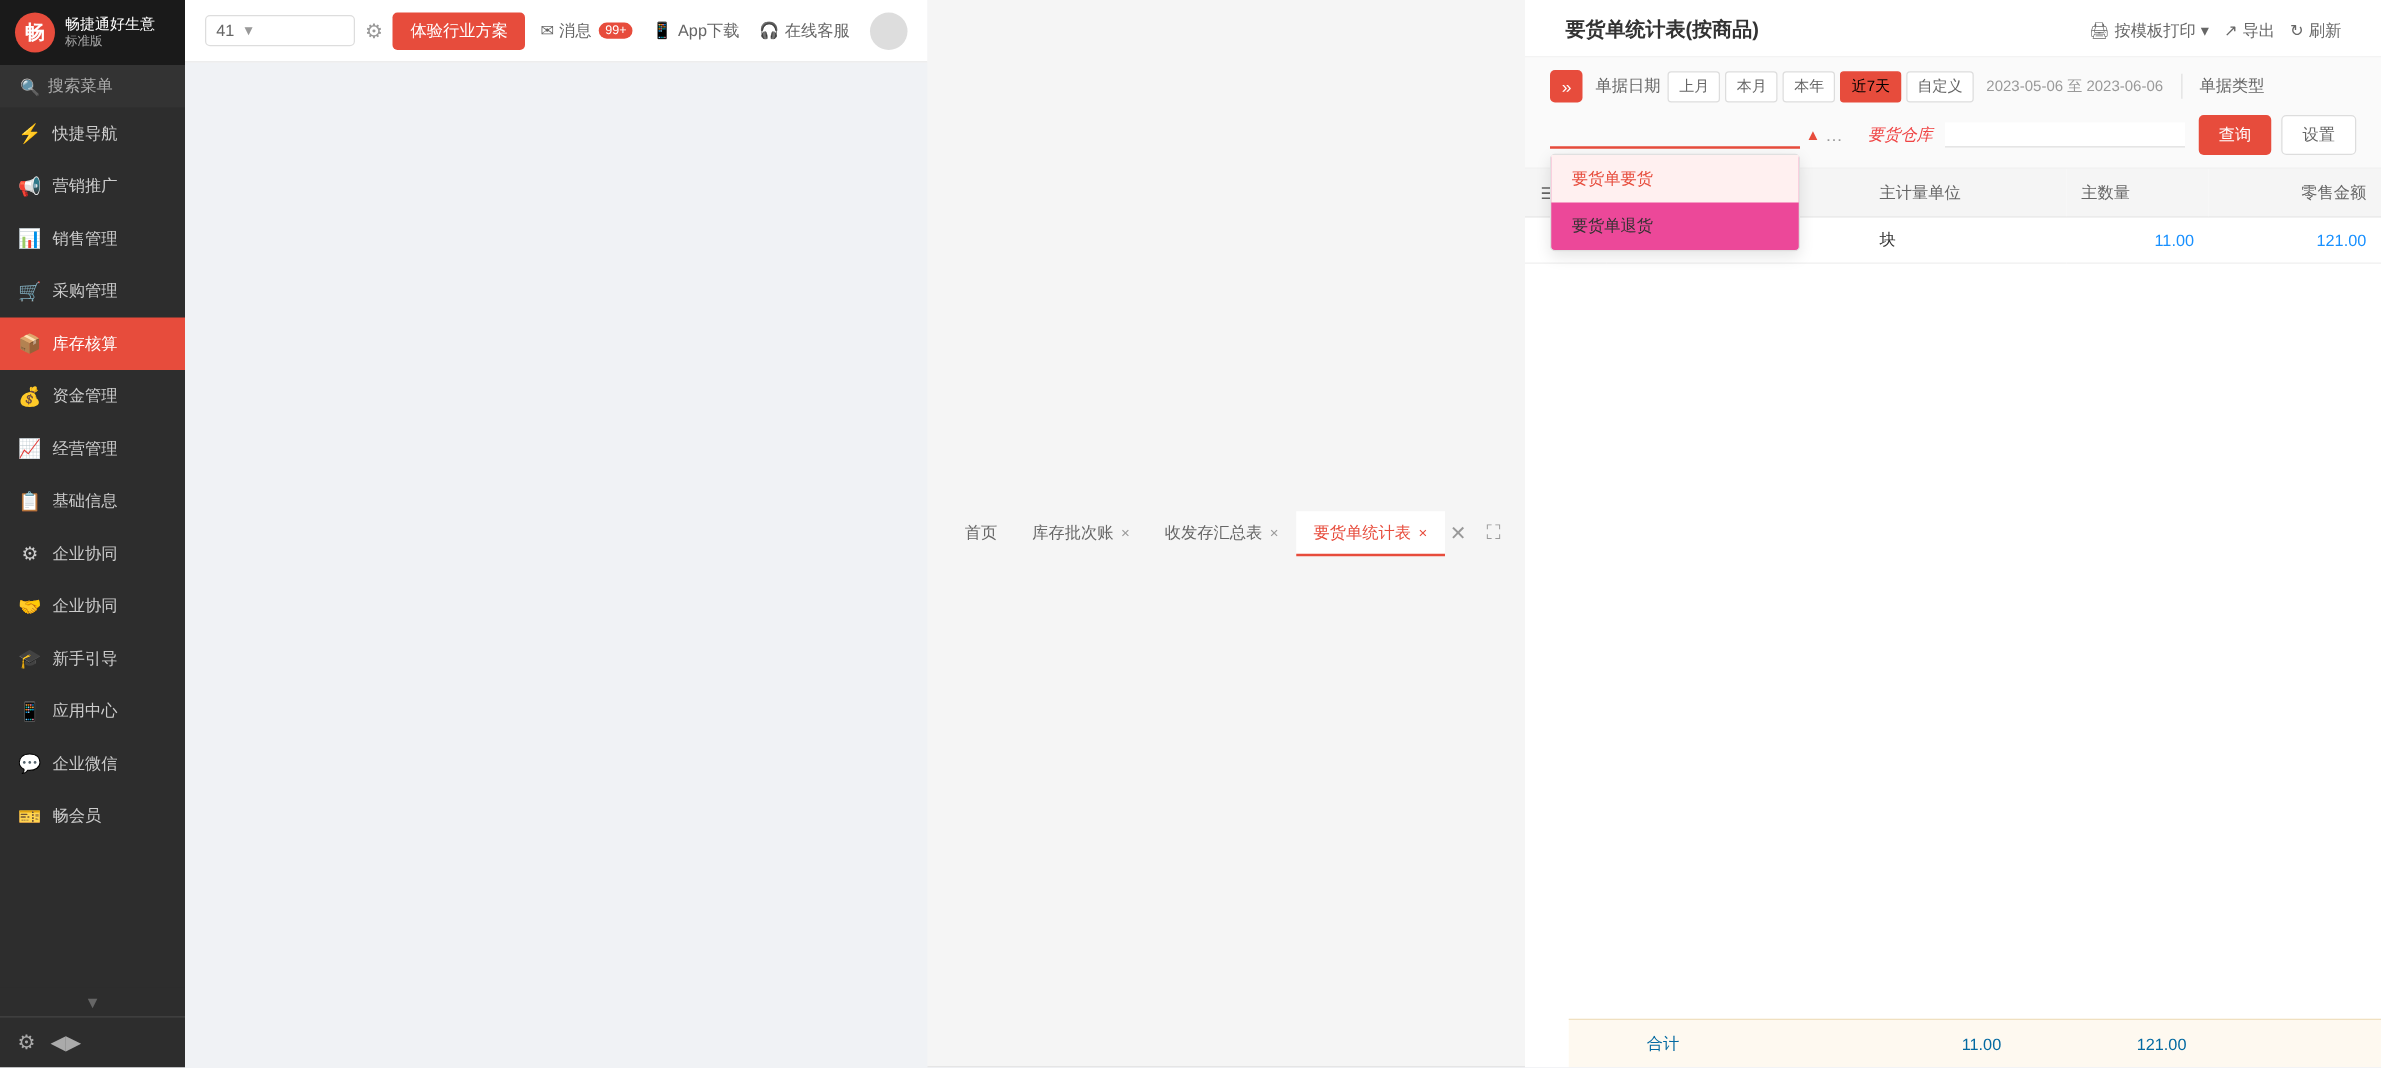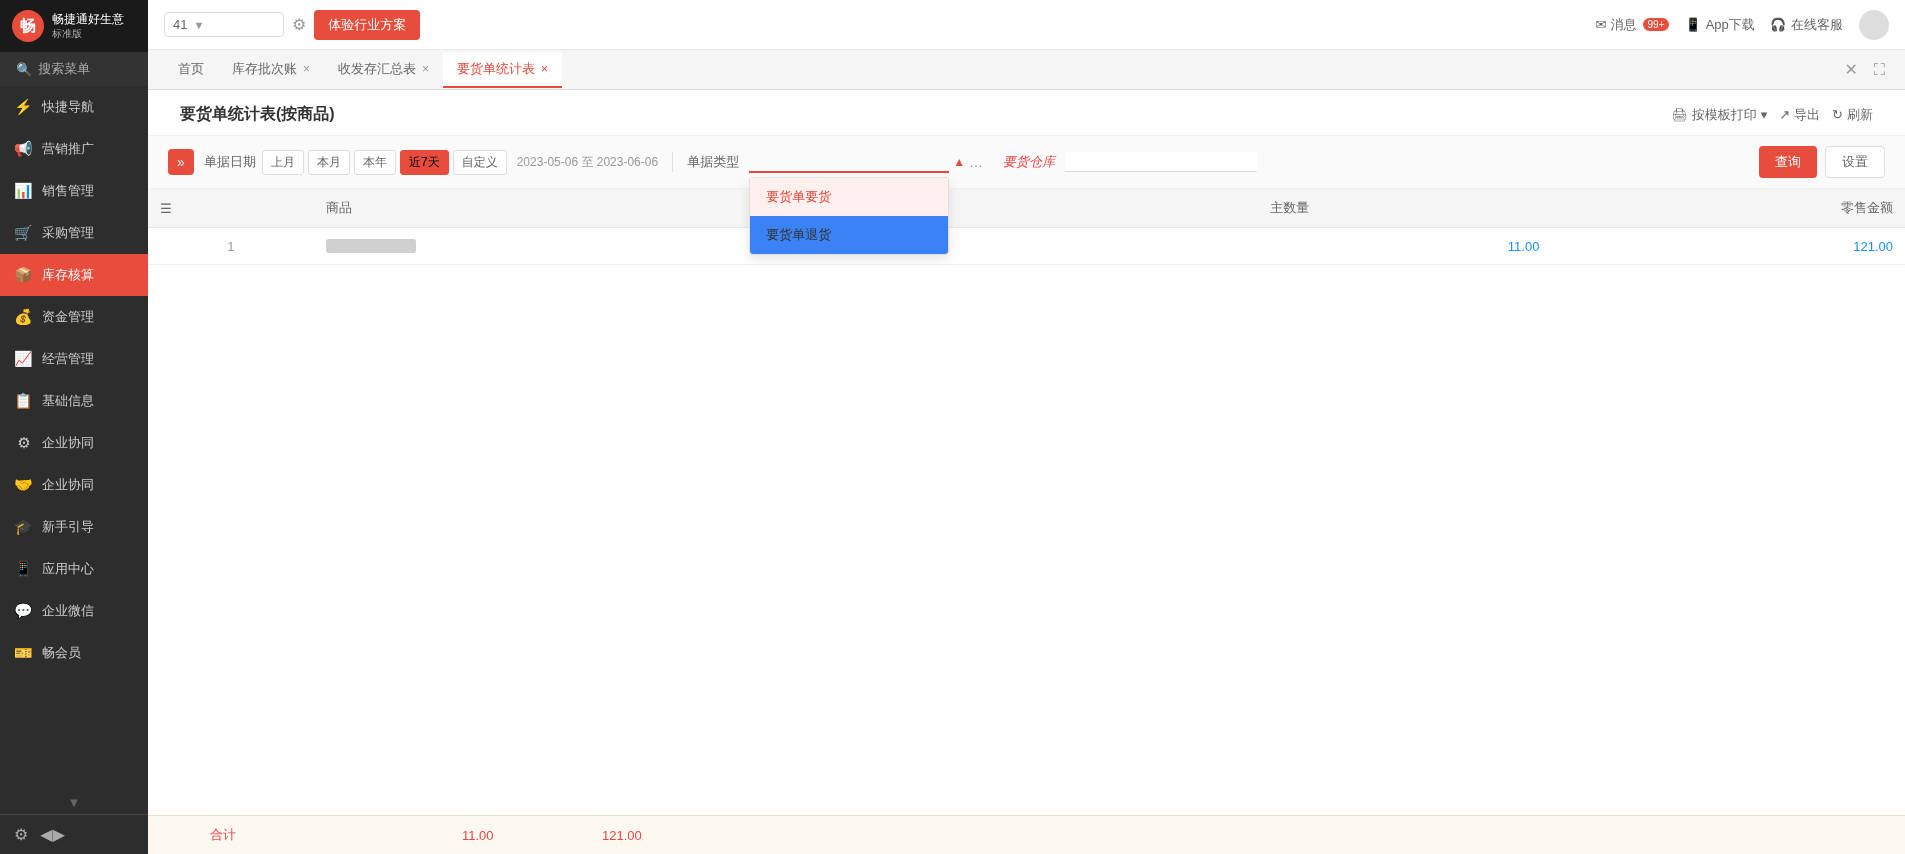--- a/index.html
+++ b/index.html
@@ -85,21 +85,21 @@
       padding: 4px;
       color: #666;
       cursor: pointer;
       background: #2d2d2d;
     }
 
     
     .main {
       flex: 1;
       display: flex;
-      flex-direction: column;
+      flex-direction: row;
       overflow: hidden;
     }
 
     
     .topbar {
       background: #fff;
       height: 50px;
       display: flex;
       align-items: center;
       padding: 0 16px;
@@ -292,21 +292,21 @@
       padding: 6px 16px;
       border-radius: 4px;
       cursor: pointer;
       font-size: 13px;
     }
     .dropdown-menu {
       position: absolute;
       top: 100%;
       left: 0;
       z-index: 200;
-      background: #3b82f6;
+      background: #ec4899;
       border: 1px solid #e0e0e0;
       border-radius: 4px;
       box-shadow: 0 4px 12px rgba(0,0,0,0.1);
       min-width: 200px;
       margin-top: 4px;
     }
     .dropdown-item {
       padding: 10px 16px;
       cursor: pointer;
       font-size: 13px;
@@ -343,22 +343,23 @@
     .td-link { color: #1890ff; cursor: pointer; text-decoration: none; }
 
     
     .table-footer {
       background: #fef9f0;
       border-top: 1px solid #f0e0c0;
       display: flex;
       align-items: center;
       padding: 10px 12px;
       font-size: 13px;
-      color: #ef4444;
+      color: #0369a1;
       gap: 0;
+      margin-left: 35px;
     }
     .footer-label { min-width: 290px; padding-left: 50px; }
     .footer-val { min-width: 140px; padding-left: 12px; }
 
     
     .blurred { 
       background: #ddd; 
       color: transparent; 
       border-radius: 3px;
       user-select: none;

